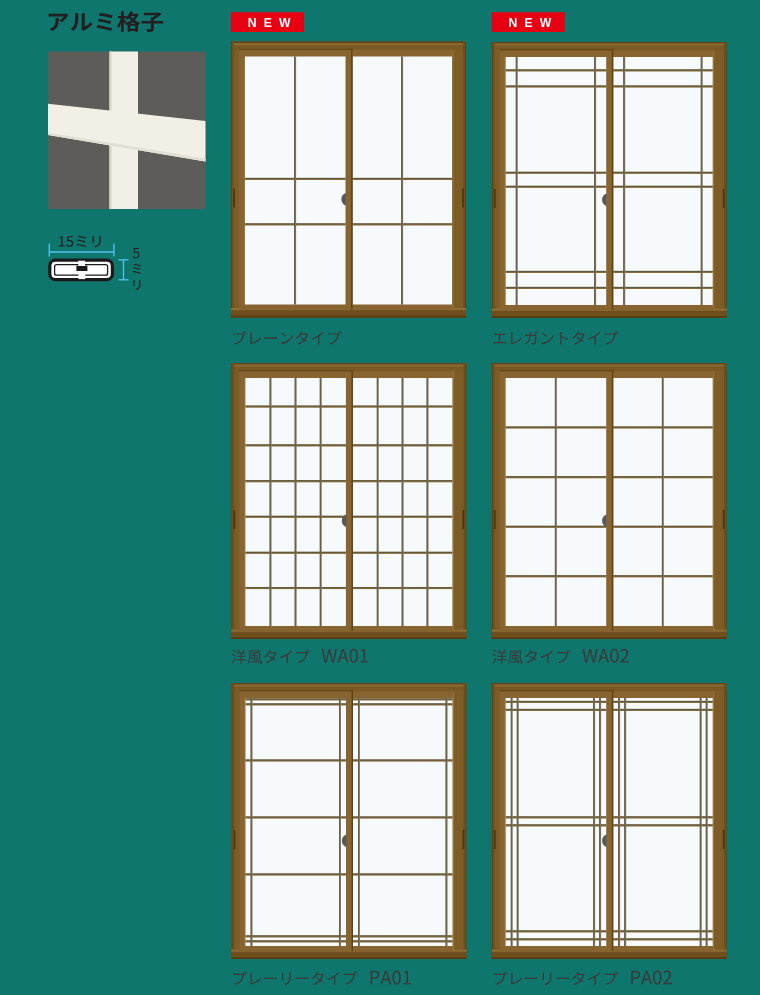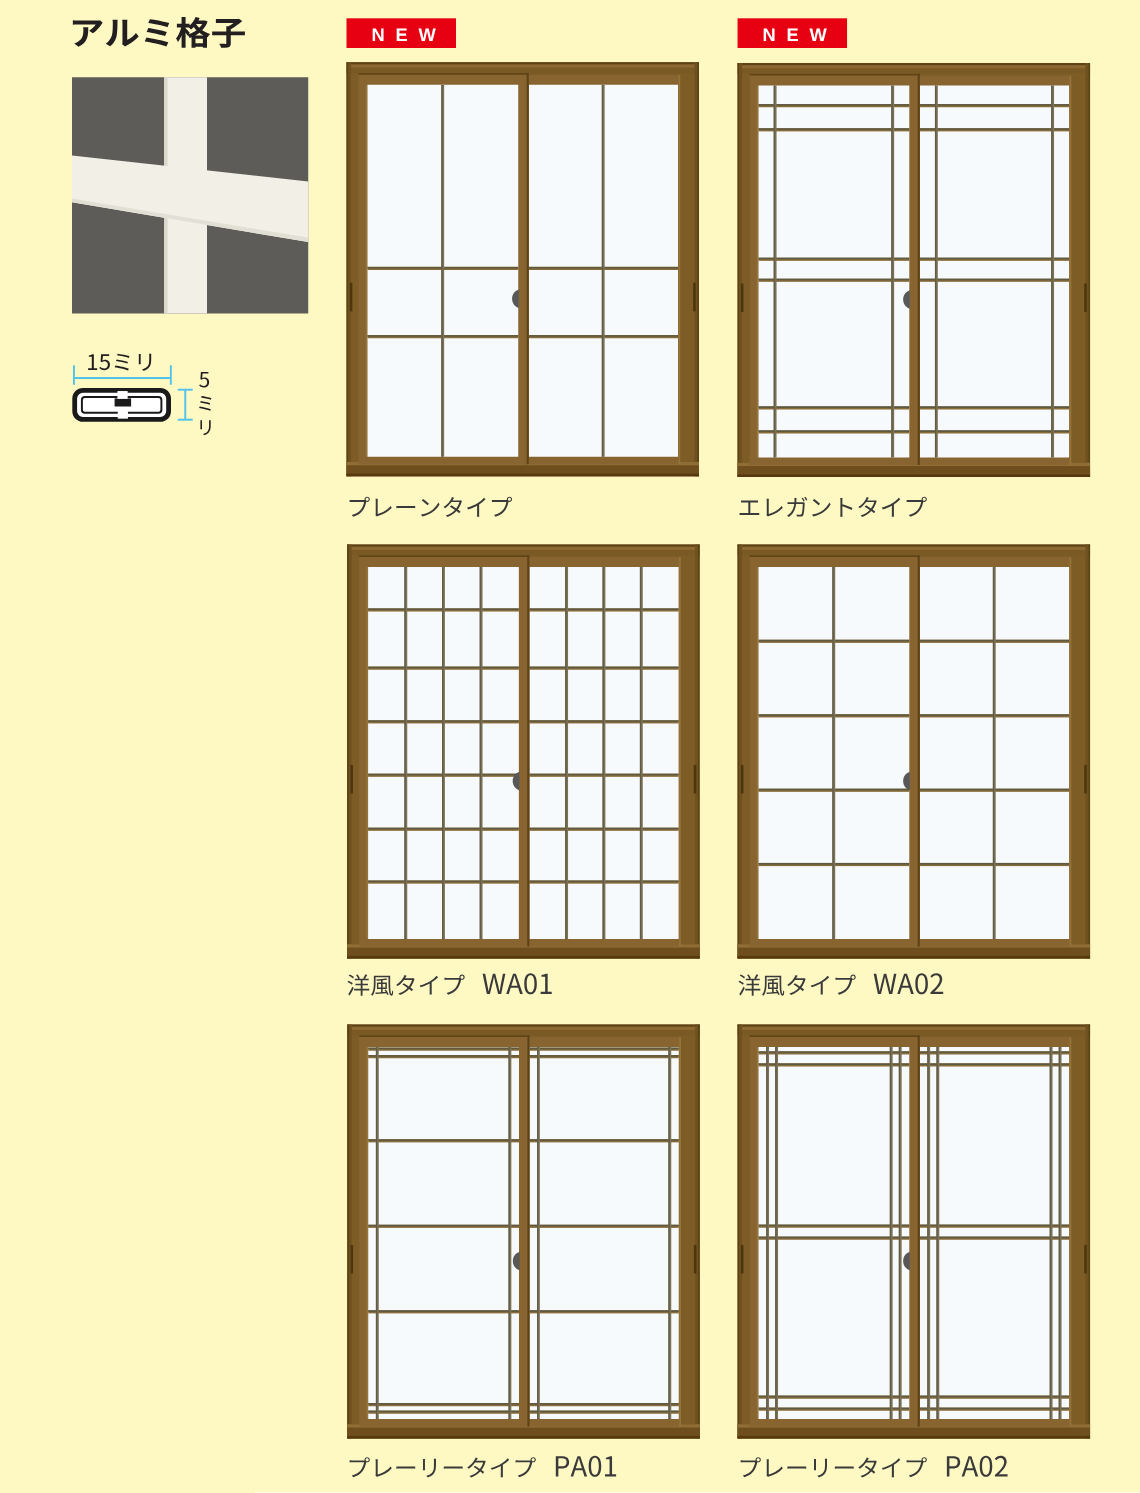--- a/index.html
+++ b/index.html
@@ -1,14 +1,14 @@
 <!DOCTYPE html>
 <html><head><meta charset="utf-8"><style>
 html,body{margin:0;padding:0;background:#fff;}
-#page{position:relative;width:760px;height:995px;background:#fef9c3;overflow:hidden;
+#page{position:relative;width:760px;height:995px;background:#0f766e;overflow:hidden;
 font-family:"Liberation Sans", sans-serif;}
 </style></head><body>
 <div id="page">
 <svg width="760" height="995" viewBox="0 0 760 995">
 
 <g transform="translate(45.9,29.9) scale(1.085,1)">
         <g fill="#231f20">
           <path transform="translate(0.00,0) scale(0.021800,-0.021800)" d="M955 677 876 751C857 745 802 742 774 742C721 742 297 742 235 742C193 742 151 746 113 752V613C160 617 193 620 235 620C297 620 696 620 756 620C730 571 652 483 572 434L676 351C774 421 869 547 916 625C925 640 944 664 955 677ZM547 542H402C407 510 409 483 409 452C409 288 385 182 258 94C221 67 185 50 153 39L270 -56C542 90 547 294 547 542Z"></path>
           <path transform="translate(21.80,0) scale(0.021800,-0.021800)" d="M503 22 586 -47C596 -39 608 -29 630 -17C742 40 886 148 969 256L892 366C825 269 726 190 645 155C645 216 645 598 645 678C645 723 651 762 652 765H503C504 762 511 724 511 679C511 598 511 149 511 96C511 69 507 41 503 22ZM40 37 162 -44C247 32 310 130 340 243C367 344 370 554 370 673C370 714 376 759 377 764H230C236 739 239 712 239 672C239 551 238 362 210 276C182 191 128 99 40 37Z"></path>
           <path transform="translate(43.60,0) scale(0.021800,-0.021800)" d="M285 783 238 665C379 647 663 583 779 540L830 665C704 709 416 767 285 783ZM239 514 193 393C342 369 598 311 713 267L762 392C636 436 382 490 239 514ZM188 228 138 102C298 78 614 9 749 -47L804 78C667 129 359 201 188 228Z"></path>

